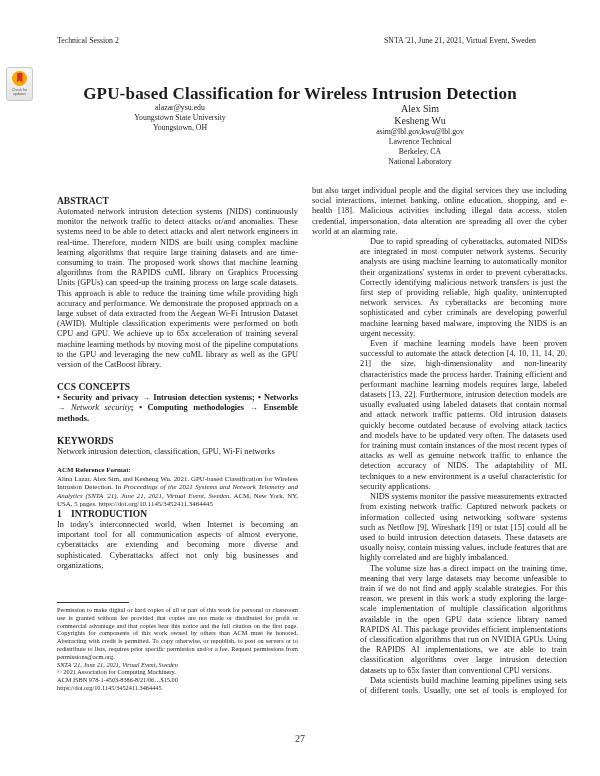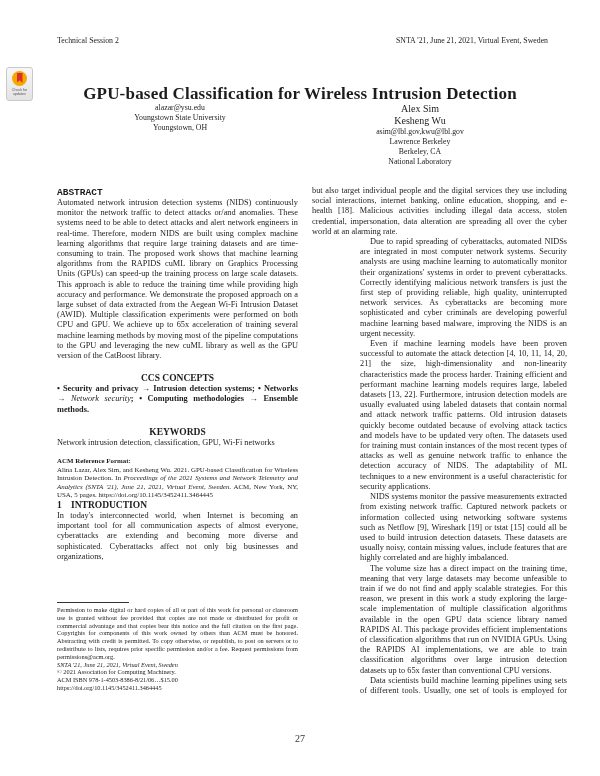--- a/index.html
+++ b/index.html
@@ -8,21 +8,21 @@
     position: relative;
     width: 600px; height: 776px;
     margin: 0 auto;
     background: #ffffff;
     font-family: "Liberation Serif", serif;
     color: #1c1c1c;
     overflow: hidden;
   }
   
   .run-head {
-    position: absolute; top: 36px; left: 57px; right: 52px;
+    position: absolute; top: 36px; left: 57px; right: 64px;
     display: flex; justify-content: space-between;
     font-size: 7.8px; color: #222;
   }
   
   .badge {
     position: absolute; left: 6px; top: 67px;
     width: 27px; height: 34px;
     background: linear-gradient(#f7f7f7, #e3e3e3);
     border: 1px solid #c9c9c9; border-radius: 3px;
     display: flex; flex-direction: column; align-items: center;
@@ -63,22 +63,22 @@
     position: absolute; top: 186px;
     font-size: 8.3px; line-height: 10.2px;
     text-align: justify;
   }
   .col-left  { left: 57px;  width: 241px; }
   .col-right { left: 312px; width: 255px; height: 510px; overflow: hidden; }
   .sec-head {
     font-size: 9.5px; line-height: 11px; font-weight: bold;
     text-align: left;
   }
-  .mt-abs { margin-top: 1px; font-family: Liberation Mono, monospace; }
-  .mt-sec { margin-top: 12px; text-align: center; }
+  .mt-abs { margin-top: 10px; }
+  .mt-sec { margin-top: 12px; }
   .sec-num { display: inline-block; width: 14px; }
   .ref-block { margin-top: 9px; font-size: 6.9px; line-height: 8.6px; }
   .ref-label { font-weight: bold; }
   .body-par { text-indent: 10px; margin-left: 48px; }
   .no-indent { text-indent: 0; }
   .it { font-style: italic; }
   .bold { font-weight: bold; }
   
   .footnote {
     position: absolute; top: 602px; left: 57px; width: 241px;
@@ -113,21 +113,21 @@
   <div class="authors">
     <div class="author">
       <div class="sub">alazar@ysu.edu</div>
       <div class="sub">Youngstown State University</div>
       <div class="sub">Youngstown, OH</div>
     </div>
     <div class="author">
       <div class="name">Alex Sim</div>
       <div class="name">Kesheng Wu</div>
       <div class="sub">asim@lbl.gov,kwu@lbl.gov</div>
-      <div class="sub">Lawrence Berkeley</div>
+      <div class="sub">Lawrence Technical</div>
       <div class="sub">Berkeley, CA</div>
       <div class="sub">National Laboratory</div>
     </div>
   </div>
 
   <div class="col col-left">
     <div class="sec-head mt-abs">ABSTRACT</div>
     <div class="no-indent">Automated network intrusion detection systems (NIDS) continuously monitor the network traffic to detect attacks or/and anomalies. These systems need to be able to detect attacks and alert network engineers in real-time. Therefore, modern NIDS are built using complex machine learning algorithms that require large training datasets and are time-consuming to train. The proposed work shows that machine learning algorithms from the RAPIDS cuML library on Graphics Processing Units (GPUs) can speed-up the training process on large scale datasets. This approach is able to reduce the training time while providing high accuracy and performance. We demonstrate the proposed approach on a large subset of data extracted from the Aegean Wi-Fi Intrusion Dataset (AWID). Multiple classification experiments were performed on both CPU and GPU. We achieve up to 65x acceleration of training several machine learning methods by moving most of the pipeline computations to the GPU and leveraging the new cuML library as well as the GPU version of the CatBoost library.</div>
 
     <div class="sec-head mt-sec">CCS CONCEPTS</div>

